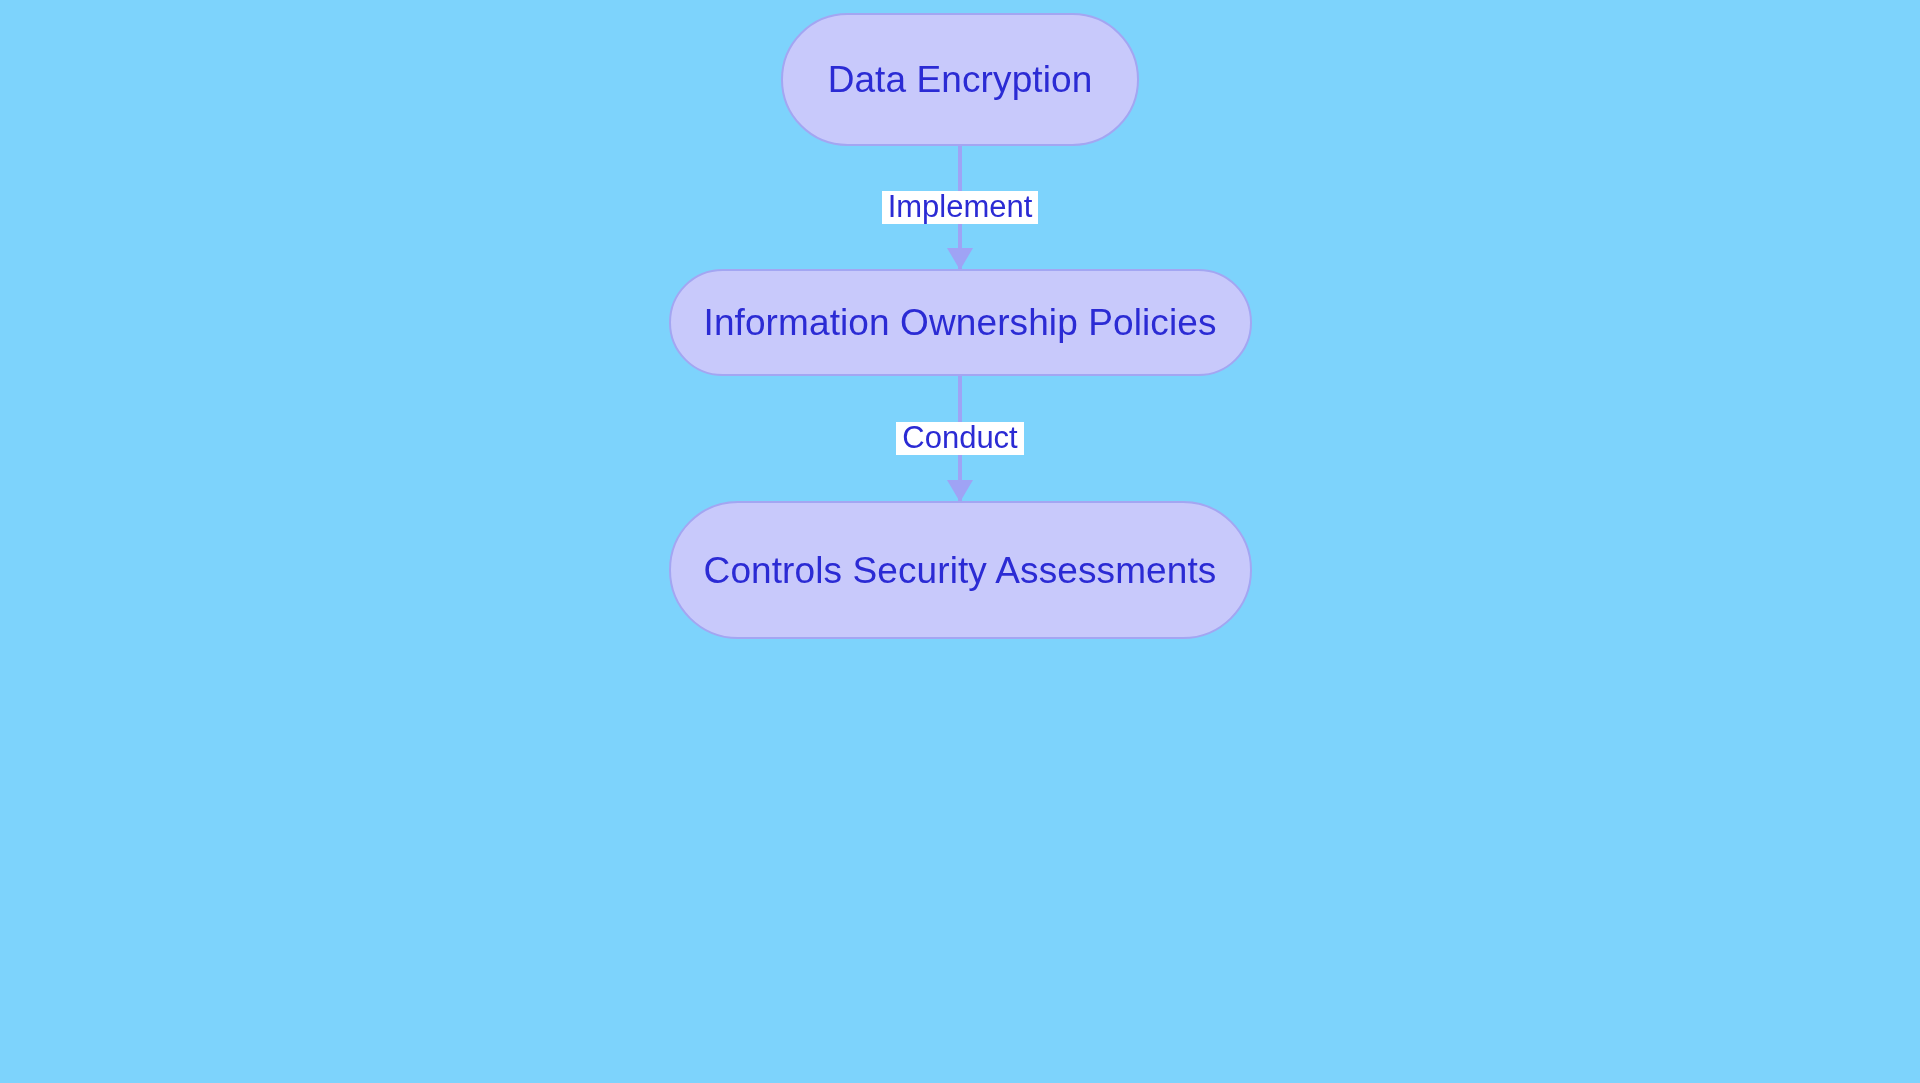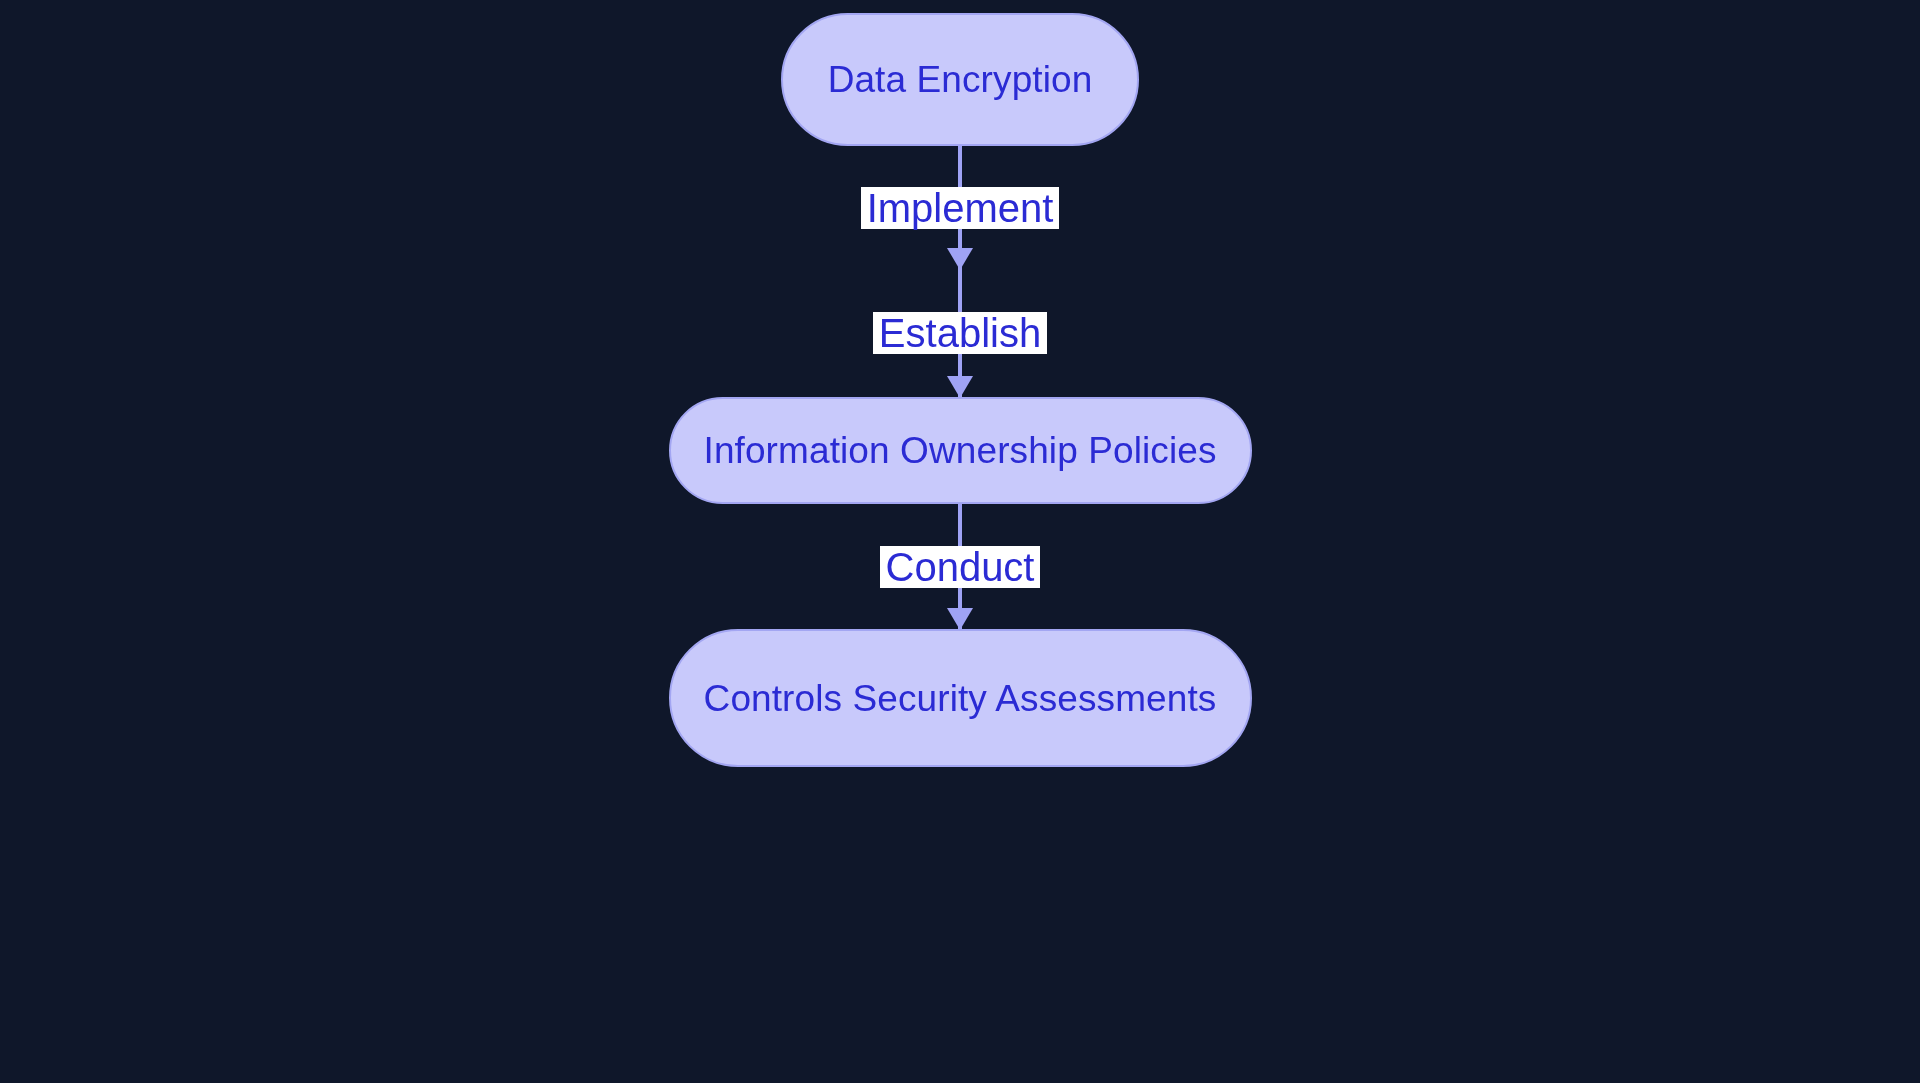--- a/index.html
+++ b/index.html
@@ -12,21 +12,21 @@
     width: 1920px;
     height: 1083px;
     overflow: hidden;
     font-family: "Liberation Sans", "DejaVu Sans", sans-serif;
   }
 
   #canvas {
     position: relative;
     width: 1920px;
     height: 1083px;
-    background: #0f172a;
+    background: #7dd3fc;
   }
 
   
   .flow {
     position: absolute;
     left: 0;
     top: 0;
     width: 1920px;
     height: 1083px;
     display: flex;
@@ -96,21 +96,21 @@
     border-right: 13px solid transparent;
     border-top: 22px solid #9fa3f5;
   }
   
   .edge-label {
     position: relative;
     z-index: 3;
     background: #ffffff;
     padding: 0 6px;
     color: #2b2bd4;
-    font-size: 40px;
+    font-size: 31px;
     line-height: 1.05;
     white-space: nowrap;
   }
 
   
   .top-pad { height: 13px; flex: 0 0 auto; }
 </style>
 </head>
 <body>
 
@@ -123,25 +123,20 @@
       <span class="node-label">Data Encryption</span>
     </div>
 
     <div class="edge edge-1">
       <span class="edge-line"></span>
       <span class="edge-arrow"></span>
       <span class="edge-label">Implement</span>
     </div>
 
 
-    <div class="edge edge-2">
-      <span class="edge-line"></span>
-      <span class="edge-arrow"></span>
-      <span class="edge-label">Establish</span>
-    </div>
 
     <div class="node node-3">
       <span class="node-label">Information Ownership Policies</span>
     </div>
 
     <div class="edge edge-3">
       <span class="edge-line"></span>
       <span class="edge-arrow"></span>
       <span class="edge-label">Conduct</span>
     </div>

